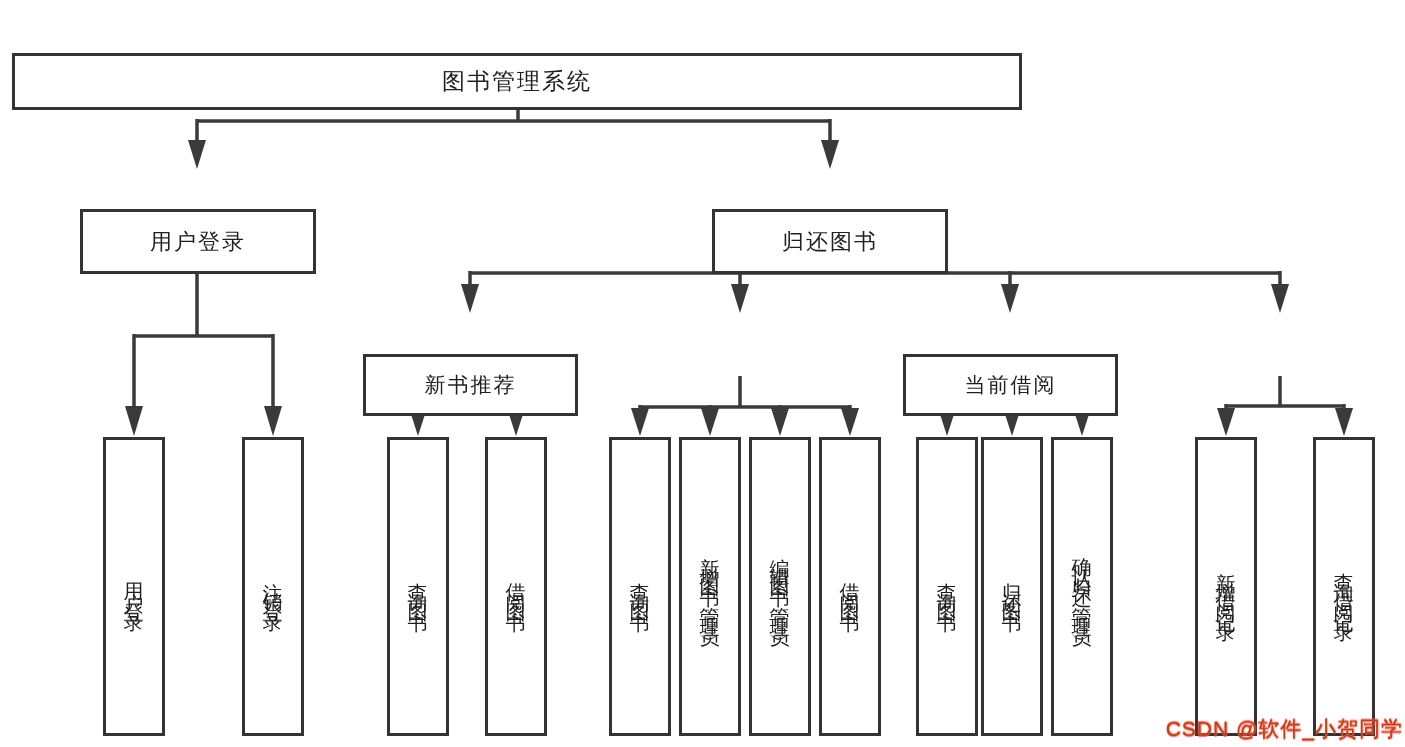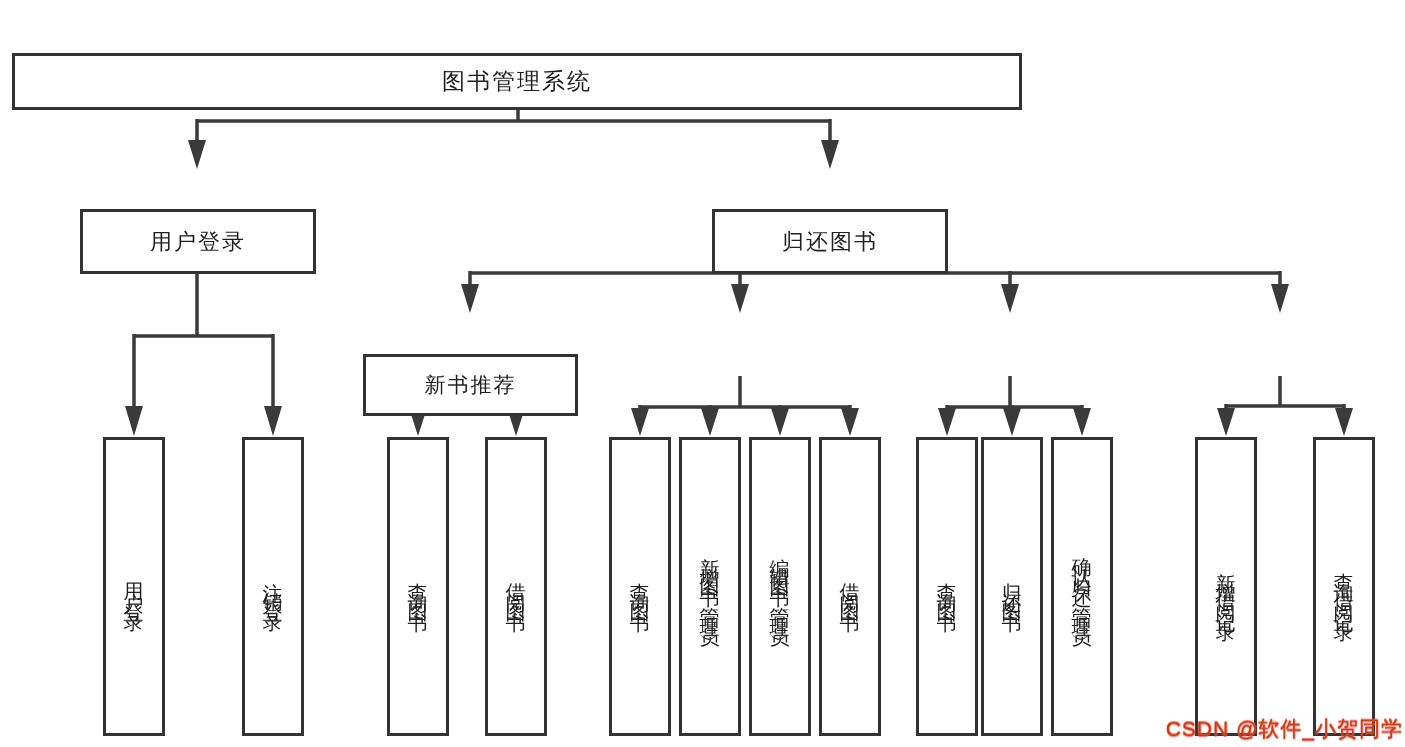--- a/index.html
+++ b/index.html
@@ -161,20 +161,21 @@
       <polygon points="1335,408 1353,408 1344,436" fill="#3a3a3a" stroke="none"></polygon>
     </g>
   </svg>
 
   <div class="node h-node root-node">图书管理系统</div>
 
   <div class="node h-node l2-node" style="left:80px">用户登录</div>
   <div class="node h-node l2-node" style="left:712px">归还图书</div>
 
   <div class="node h-node l3-node" style="left:363px">新书推荐</div>
+  <div class="node h-node l3-node" style="left:903px">当前借阅</div>
 
   <div class="node v-node" style="left:103px">用户登录</div>
   <div class="node v-node" style="left:242px">注销登录</div>
 
   <div class="node v-node" style="left:387px">查询图书</div>
   <div class="node v-node" style="left:485px">借阅图书</div>
 
   <div class="node v-node" style="left:609px">查询图书</div>
   <div class="node v-node" style="left:679px">新增图书（管理员）</div>
   <div class="node v-node" style="left:749px">编辑图书（管理员）</div>

